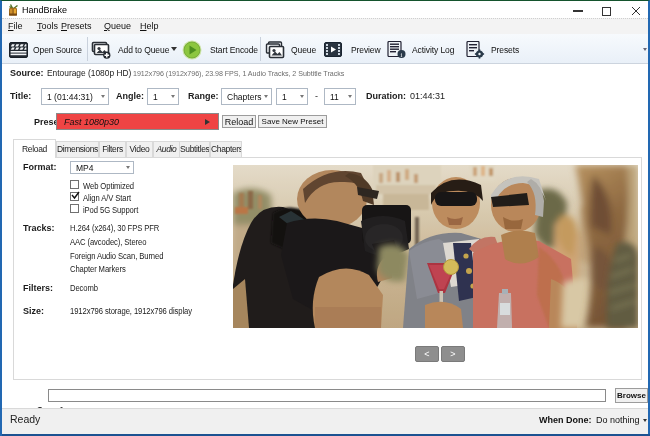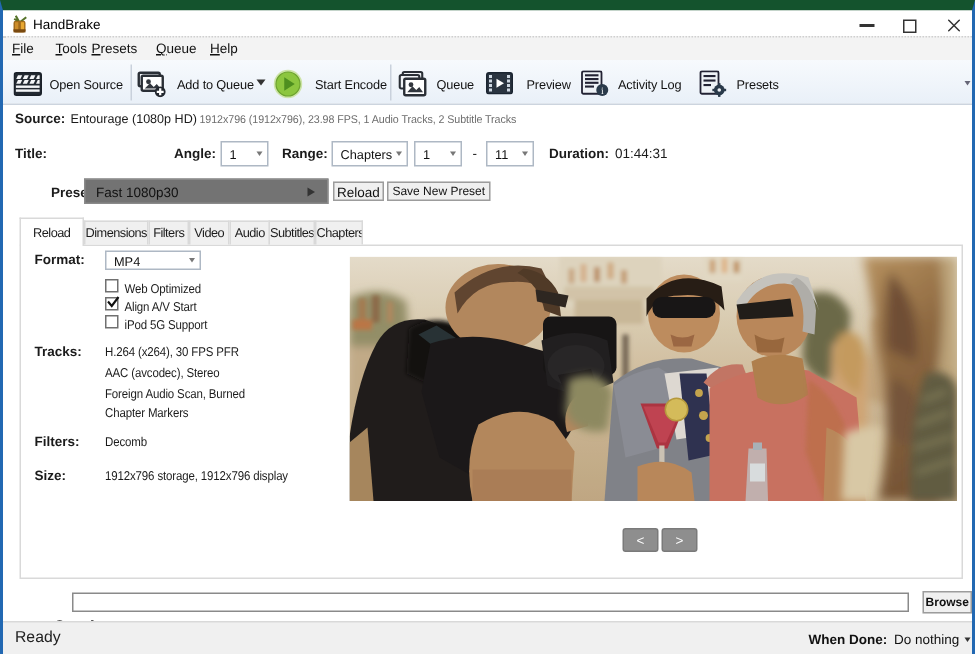--- a/index.html
+++ b/index.html
@@ -1,19 +1,19 @@
 <!DOCTYPE html>
 <html><head>
 <meta charset="utf-8">
 <style>
 html,body{margin:0;padding:0;}
 svg{display:block;}
 body{width:650px;height:436px;overflow:hidden;font-family:"Liberation Sans",sans-serif;}
 #win{position:absolute;left:0;top:0;width:650px;height:436px;background:#fff;
-  border-left:2px solid #2268b2;border-right:2px solid #2268b2;border-top:7px solid #14532d;box-sizing:border-box;}
+  border-left:2px solid #2268b2;border-right:2px solid #2268b2;border-top:1px solid #14532d;box-sizing:border-box;}
 .abs{position:absolute;}
 .b{font-weight:bold;}
 .t9{font-size:9px;color:#1b1b1b;}
 .val{position:absolute;font-size:8.5px;letter-spacing:-0.1px;transform:scaleX(0.9);transform-origin:left center;color:#1b1b1b;white-space:nowrap;}
 
 #titlebar{left:0;top:0;width:646px;height:17px;background:#fff;}
 #title-text{left:20px;top:4px;font-size:9px;color:#000;}
 
 #menubar{left:0;top:17px;width:646px;height:16px;background:#f3f3f3;border-top:1px dotted #cfcfcf;box-sizing:border-box;}
 .menuitem{top:4px;font-size:9px;color:#111;}
@@ -164,20 +164,24 @@
     </svg>
   </div>
   <div class="abs tbtext" style="left:489px;">Presets</div>
   <div class="abs" style="left:641px;top:47px;width:0;height:0;border-left:2.5px solid transparent;border-right:2.5px solid transparent;border-top:3px solid #667;"></div>
 
   <div class="abs t9 b" style="left:8px;top:67px;">Source:</div>
   <div class="abs" style="left:45px;top:67px;font-size:8.4px;color:#1b1b1b;">Entourage (1080p HD)</div>
   <div class="abs" style="left:131px;top:68px;font-size:7.5px;letter-spacing:-0.05px;color:#6d6d6d;transform:scaleX(0.95);transform-origin:left center;white-space:nowrap;">1912x796 (1912x796), 23.98 FPS, 1 Audio Tracks, 2 Subtitle Tracks</div>
 
   <div class="abs t9 b" style="left:8px;top:90px;">Title:</div>
+  <div class="abs combo" style="left:39px;top:87px;width:68px;height:17px;">
+      <span class="cv">1 (01:44:31)</span>
+      <span class="ca"></span>
+    </div>
   <div class="abs t9 b" style="left:114px;top:90px;">Angle:</div>
   <div class="abs combo" style="left:145px;top:87px;width:32px;height:17px;">
       <span class="cv">1</span>
       <span class="ca"></span>
     </div>
   <div class="abs t9 b" style="left:186px;top:90px;">Range:</div>
   <div class="abs combo" style="left:219px;top:87px;width:51px;height:17px;">
       <span class="cv">Chapters</span>
       <span class="ca"></span>
     </div>
@@ -187,32 +191,32 @@
     </div>
   <div class="abs t9" style="left:313px;top:90px;">-</div>
   <div class="abs combo" style="left:322px;top:87px;width:32px;height:17px;">
       <span class="cv">11</span>
       <span class="ca"></span>
     </div>
   <div class="abs t9 b" style="left:364px;top:90px;">Duration:</div>
   <div class="abs t9" style="left:408px;top:90px;">01:44:31</div>
 
   <div class="abs t9 b" style="left:8px;top:116px;padding-left:24px;">Presets:</div>
-  <div class="abs" style="left:54px;top:112px;width:163px;height:17px;background:#737373;border:1px solid #8a8a8a;box-sizing:border-box;">
+  <div class="abs" style="left:54px;top:112px;width:163px;height:17px;background:#ef4444;border:1px solid #8a8a8a;box-sizing:border-box;font-style:italic;">
     <span style="position:absolute;left:7px;top:3px;font-size:9px;color:#111;">Fast 1080p30</span>
     <span style="position:absolute;right:8px;top:5px;width:0;height:0;border-top:3.5px solid transparent;border-bottom:3.5px solid transparent;border-left:5px solid #333;"></span>
   </div>
   <div class="abs btn" style="left:220px;top:114px;width:34px;height:13px;line-height:12px;">Reload</div>
   <div class="abs btn" style="left:256px;top:114px;width:69px;height:13px;line-height:12px;font-size:8px;white-space:nowrap;">Save New Preset</div>
 
   <div class="abs tab" id="tab-active" style="left:11px;width:43px;">Reload</div>
   <div class="abs tab" style="left:54px;width:43px;">Dimensions</div>
   <div class="abs tab" style="left:97px;width:27px;">Filters</div>
   <div class="abs tab" style="left:124px;width:27px;">Video</div>
-  <div class="abs tab" style="left:151px;width:27px;">Audio</div>
+  <div class="abs tab" style="left:151px;width:27px;font-style:italic;">Audio</div>
   <div class="abs tab" style="left:177px;width:31px;text-align:right;">Subtitles</div>
   <div class="abs tab" style="left:208px;width:32px;">Chapters</div>
   <div class="abs" id="panel"></div>
 
   <div class="abs t9 b" style="left:21px;top:161px;">Format:</div>
   <div class="abs combo" style="left:68px;top:160px;width:64px;height:13px;">
       <span class="cv">MP4</span>
       <span class="ca"></span>
     </div>
   <div class="abs cb" style="left:68px;top:179px;"></div>

